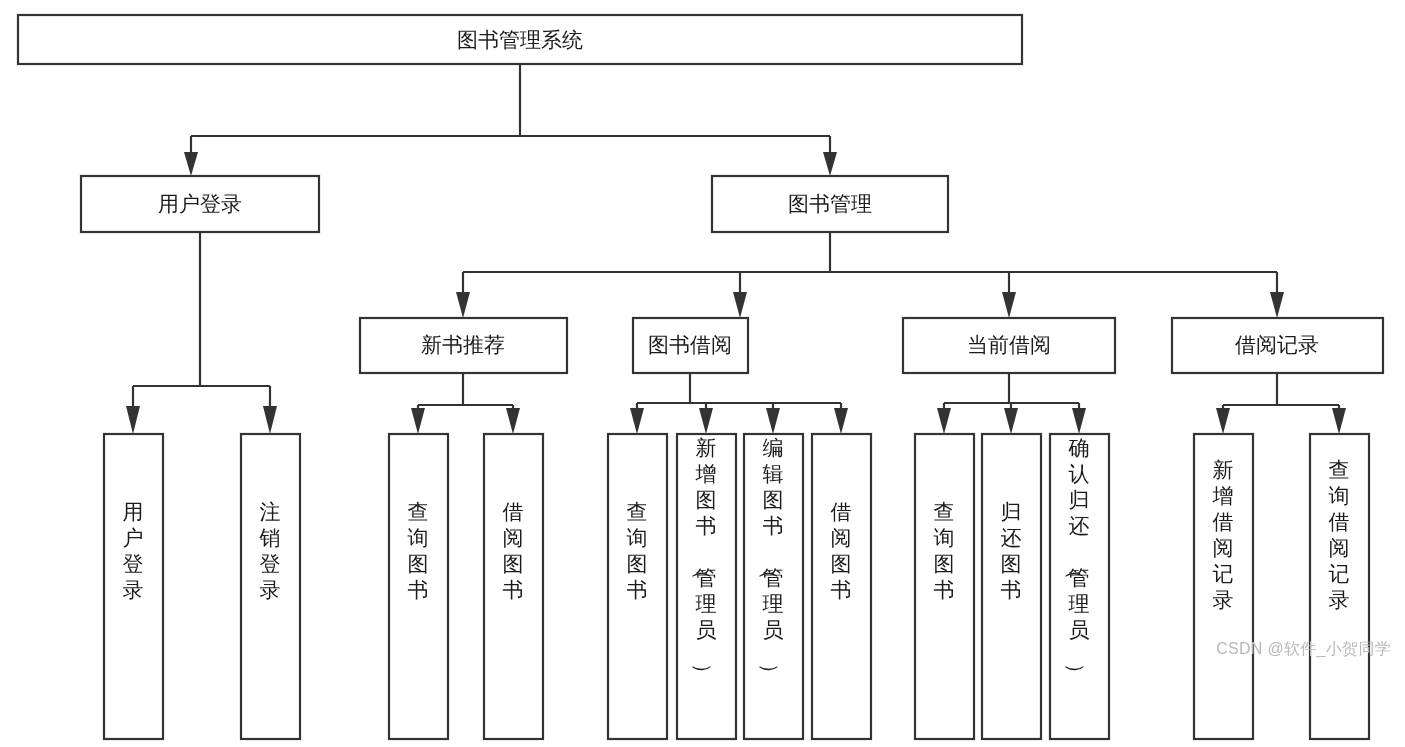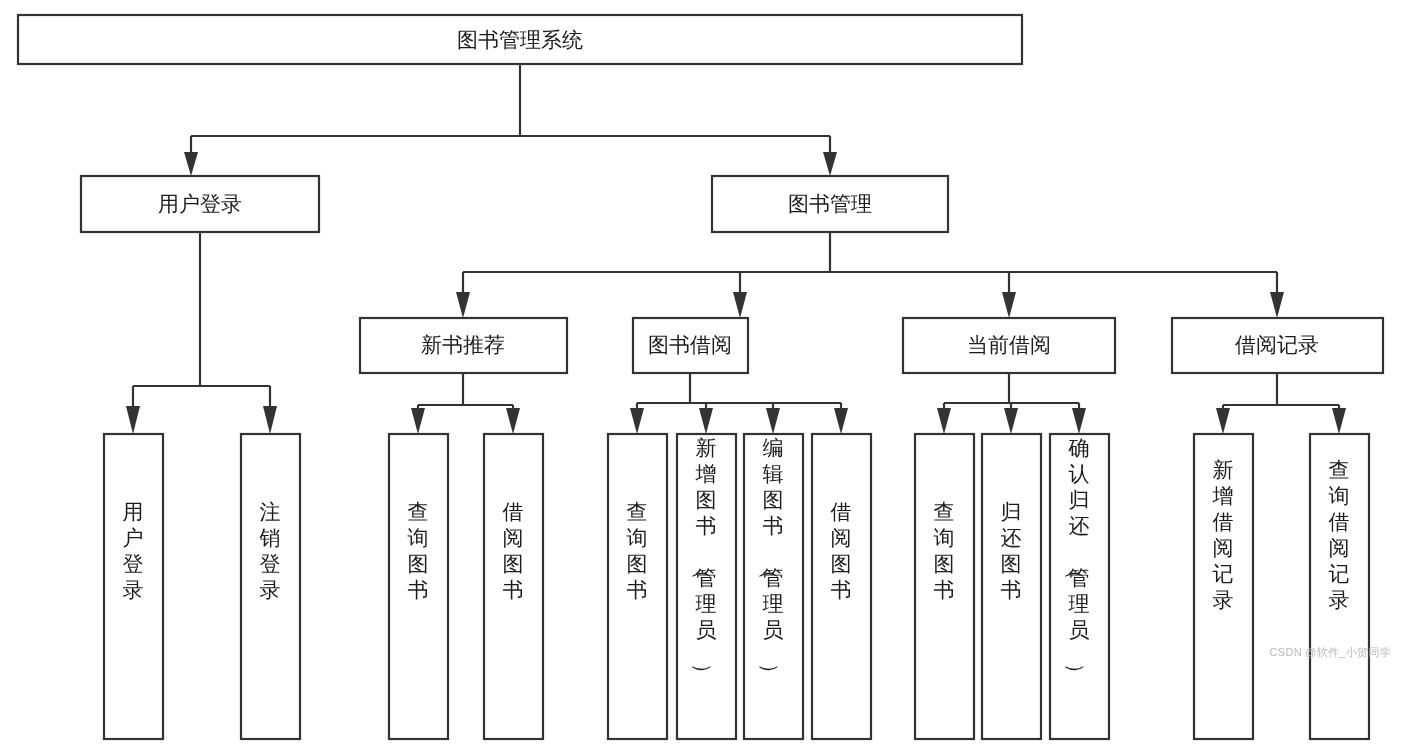--- a/index.html
+++ b/index.html
@@ -55,21 +55,21 @@
     fill: #1b1b1b;
     font-family: "Liberation Sans", "DejaVu Sans", sans-serif;
     font-size: 21px;
     text-anchor: middle;
   }
   .watermark {
     position: absolute;
     right: 14px;
     bottom: 6px;
     font-family: "Liberation Sans", "DejaVu Sans", sans-serif;
-    font-size: 11px;
+    font-size: 16px;
     color: #b8b8b8;
     letter-spacing: 0.3px;
     white-space: nowrap;
     user-select: none;
   }
 </style>
 </head>
 <body>
 
 <div id="diagram-root">

